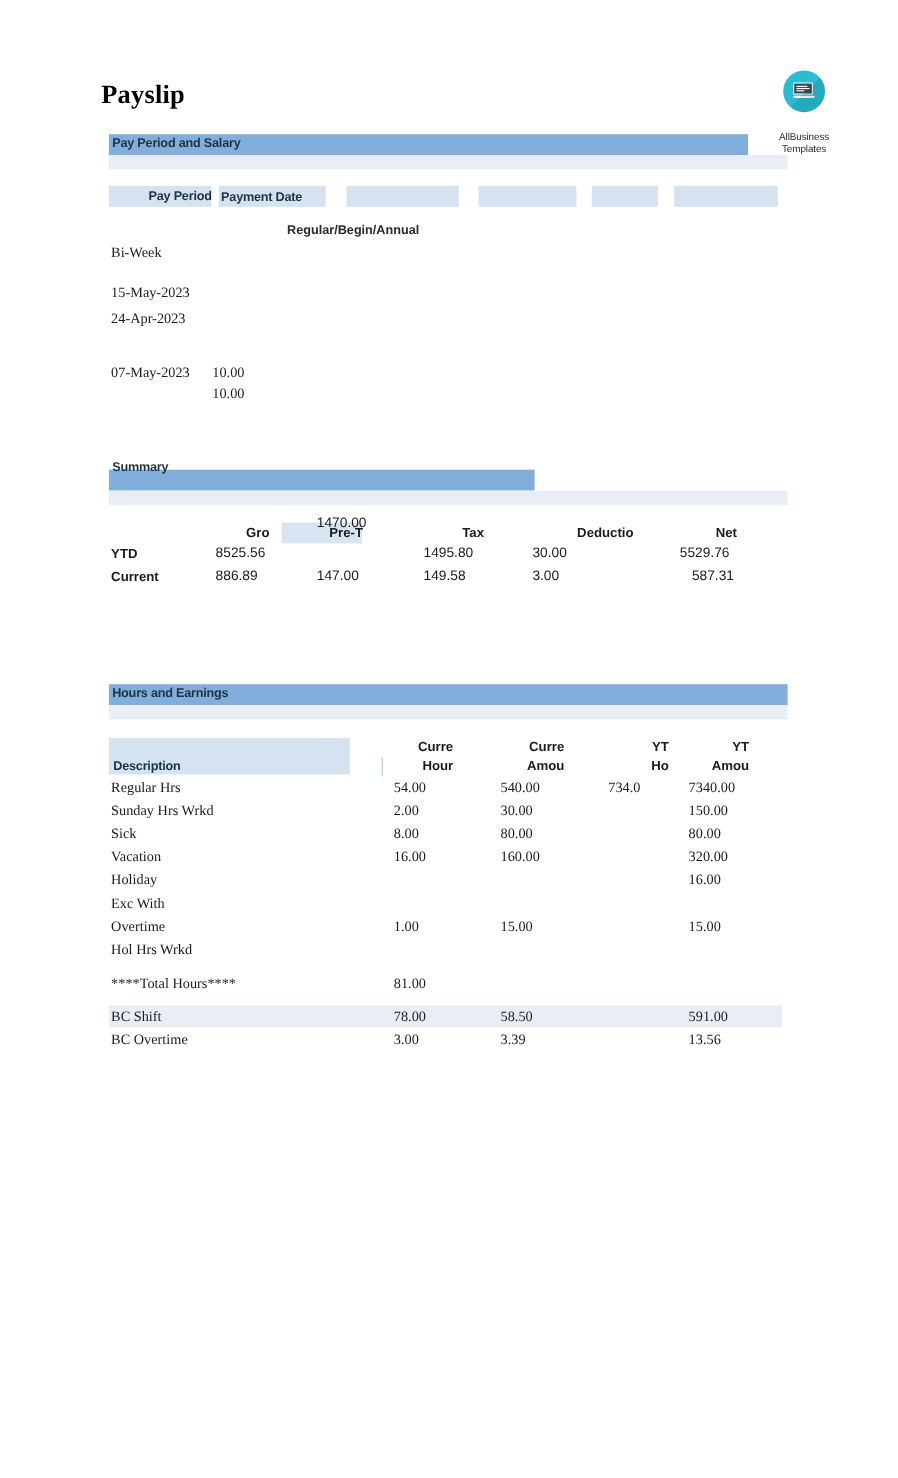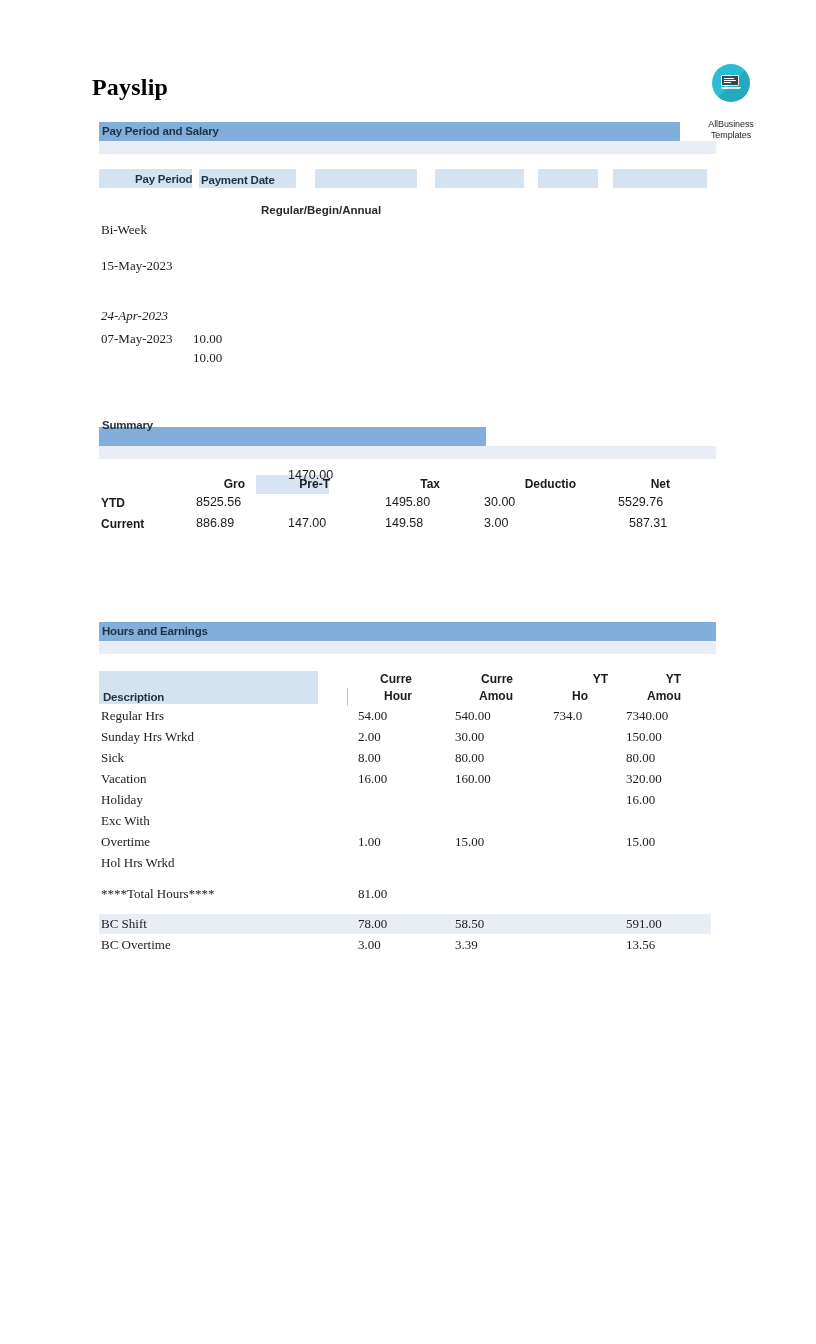--- a/index.html
+++ b/index.html
@@ -214,21 +214,21 @@
 
   <div class="chip" style="left:315px; top:169px; width:102px;"></div>
   <div class="chip" style="left:435px; top:169px; width:89px;"></div>
   <div class="chip" style="left:538px; top:169px; width:60px;"></div>
   <div class="chip" style="left:613px; top:169px; width:94px;"></div>
 
   <div class="overlap" style="left:261px; top:204px;">Regular/Begin/Annual</div>
 
   <div class="serif" style="left:101px; top:222px;">Bi-Week</div>
   <div class="serif" style="left:101px; top:258px;">15-May-2023</div>
-  <div class="serif" style="left:101px; top:308px;font-style:italic;">24-Apr-2023</div>
+  <div class="serif" style="left:101px; top:282px;">24-Apr-2023</div>
   <div class="serif" style="left:101px; top:331px;">07-May-2023</div>
   <div class="serif" style="left:193px; top:331px;">10.00</div>
   <div class="serif" style="left:193px; top:350px;">10.00</div>
 
   <div class="bar-blue" style="left:99px; top:427px; width:387px;"></div>
   <div class="bar-label" style="left:102px; top:419px;">Summary</div>
   <div class="bar-light" style="left:99px; top:446px; width:617px;"></div>
 
   <div class="chip" style="left:256px; top:475px; width:73px; background:#d8e4f1;"></div>
 
@@ -260,21 +260,21 @@
   <div class="chip-text" style="left:103px; top:689px;">Description</div>
   <div class="divider-v" style="left:347px; top:688px; height:18px;"></div>
 
   <div class="col-head" style="left:332px; top:672px; width:80px;">Curre</div>
   <div class="col-head" style="left:332px; top:689px; width:80px;">Hour</div>
 
   <div class="col-head" style="left:433px; top:672px; width:80px;">Curre</div>
   <div class="col-head" style="left:433px; top:689px; width:80px;">Amou</div>
 
   <div class="col-head" style="left:528px; top:672px; width:80px;">YT</div>
-  <div class="col-head" style="left:508px; top:689px; width:80px;">Ho</div>
+  <div class="col-head" style="left:528px; top:689px; width:80px;">Ho</div>
 
   <div class="col-head" style="left:601px; top:672px; width:80px;">YT</div>
   <div class="col-head" style="left:601px; top:689px; width:80px;">Amou</div>
 
   <div class="serif" style="left:101px; top:708px;">Regular Hrs</div>
   <div class="serif" style="left:358px; top:708px;">54.00</div>
   <div class="serif" style="left:455px; top:708px;">540.00</div>
   <div class="serif" style="left:553px; top:708px;">734.0</div>
   <div class="serif" style="left:626px; top:708px;">7340.00</div>
 

